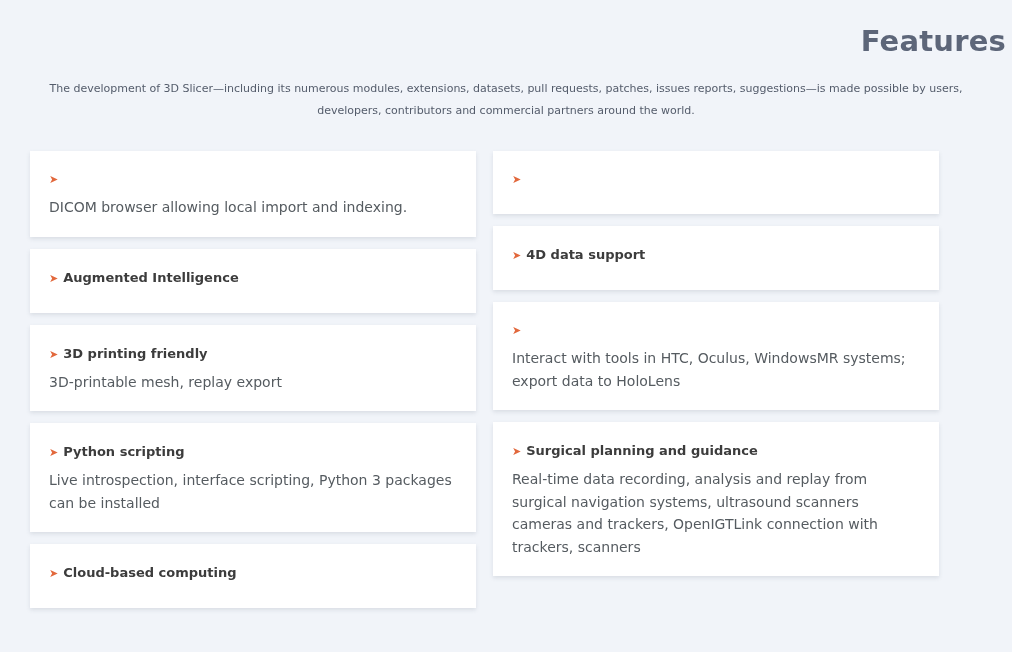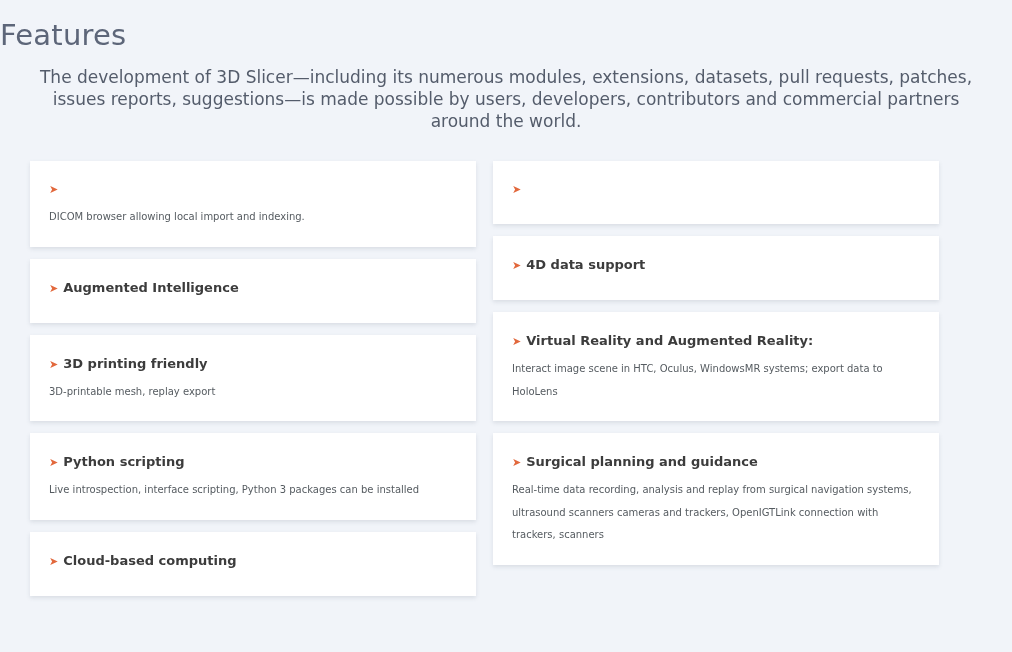--- a/index.html
+++ b/index.html
@@ -13,33 +13,33 @@
     font-family: "DejaVu Sans", "Liberation Sans", sans-serif;
     overflow: hidden;
   }
   .page {
     position: relative;
     width: 1012px;
     height: 652px;
     box-sizing: border-box;
   }
   .page-title {
-    text-align: left;
+    text-align: right;
     font-size: 29px;
-    font-weight: 400;
+    font-weight: 700;
     color: #5d6679;
-    margin: 0;
+    margin: 6px;
     padding-top: 18px;
     letter-spacing: 0.2px;
   }
   .page-subtitle {
     margin: 0;
     padding: 14px 30px 0 30px;
     text-align: center;
-    font-size: 17px;
+    font-size: 11px;
     line-height: 22px;
     color: #545c6b;
     max-width: 940px;
     margin-left: auto;
     margin-right: auto;
   }
   .features-grid {
     position: relative;
     margin-top: 29px;
     padding: 0 30px;
@@ -72,21 +72,21 @@
   .arrow-icon {
     color: #e2683c;
     font-size: 11px;
     line-height: 18px;
     margin-right: 5px;
     flex: 0 0 auto;
     display: inline-block;
   }
   .feature-desc {
     margin: 0;
-    font-size: 10px;
+    font-size: 14px;
     line-height: 22.5px;
     color: #555b60;
   }
 </style>
 </head>
 <body>
 
 <div class="page">
 
   <h1 class="page-title">Features</h1>
@@ -138,23 +138,22 @@
         </div>
         <div class="feature-card">
           <div class="feature-heading">
             <span class="arrow-icon">➤</span>
             <span>4D data support</span>
           </div>
         </div>
         <div class="feature-card">
           <div class="feature-heading">
             <span class="arrow-icon">➤</span>
-            <span>Virtual Reality and Augmented Reality:</span>
           </div>
-          <p class="feature-desc">Interact image scene in HTC, Oculus, WindowsMR systems; export data to HoloLens</p>
+          <p class="feature-desc">Interact with tools in HTC, Oculus, WindowsMR systems; export data to HoloLens</p>
         </div>
         <div class="feature-card">
           <div class="feature-heading">
             <span class="arrow-icon">➤</span>
             <span>Surgical planning and guidance</span>
           </div>
           <p class="feature-desc">Real-time data recording, analysis and replay from surgical navigation systems, ultrasound scanners cameras and trackers, OpenIGTLink connection with trackers, scanners</p>
         </div>
       </div>
 

